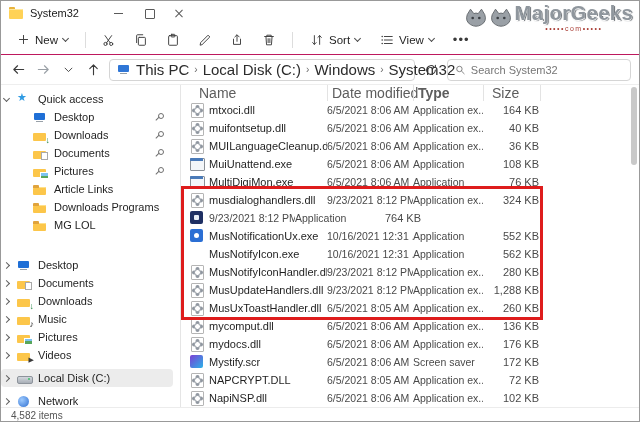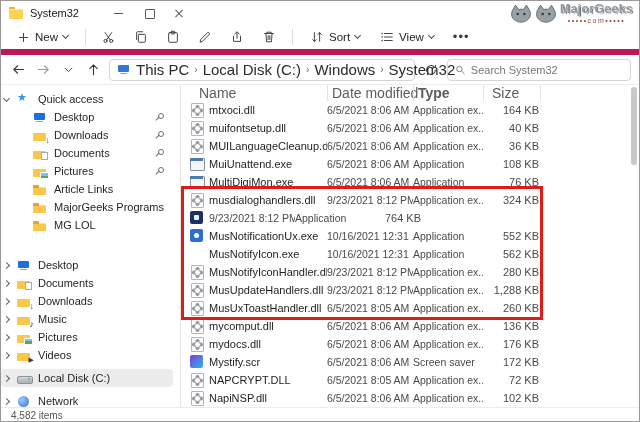--- a/index.html
+++ b/index.html
@@ -20,26 +20,26 @@
   .wc { width:16px; height:16px; position:relative; display:inline-block; cursor:default; }
   .wc-min::before { content:""; position:absolute; left:3px; top:8px; width:9px; height:1px; background:#5a5a5a; }
   .wc-max::before { content:""; position:absolute; left:4px; top:4px; width:8px; height:8px; border:1px solid #5a5a5a; border-radius:1px; }
   .wc-close::before, .wc-close::after { content:""; position:absolute; left:3px; top:7.5px; width:10px; height:1px; background:#5a5a5a; }
   .wc-close::before { transform:rotate(45deg); }
   .wc-close::after { transform:rotate(-45deg); }
 
   
   .mg-logo { position:absolute; top:2px; right:6px; display:flex; align-items:center; gap:3px; z-index:60; }
   .mg-text { display:flex; flex-direction:column; align-items:center; line-height:1; }
-  .mg-name { font-size:12px; font-weight:bold; letter-spacing:0.5px; color:#8f969d;
+  .mg-name { font-size:20px; font-weight:bold; letter-spacing:0.5px; color:#8f969d;
     text-shadow: 0 1px 0 #fdfdfd, 1px 1px 1px #565c62; }
   .mg-sub { font-size:7px; letter-spacing:1.5px; color:#a93c34; margin-top:2px; }
 
   
-  .toolbar { height:30px; display:flex; align-items:center; padding:0 10px; gap:8px; border-bottom:6px solid #be185d; }
+  .toolbar { height:30px; display:flex; align-items:center; padding:0 10px; gap:8px; border-bottom:1px solid #be185d; }
   .t-btn { display:flex; align-items:center; gap:5px; padding:3px 6px; border-radius:4px; font-size:11.5px; color:#1f1f1f; cursor:default; }
   .t-ibtn { display:flex; align-items:center; padding:3px 5px; border-radius:4px; cursor:default; }
   .t-sep { width:1px; height:16px; background:#ddd; margin:0 3px; }
   .ti { display:block; }
   .chev-down { width:5px; height:5px; border-right:1.2px solid #4a4a4a; border-bottom:1.2px solid #4a4a4a; transform:rotate(45deg); margin-top:-3px; }
   .dots { font-size:13px; letter-spacing:1px; color:#3a3a3a; line-height:8px; }
 
   
   .addressbar { height:30px; display:flex; align-items:center; padding:0 8px; gap:7px; border-bottom:1px solid #eee; }
   .nav-btn { width:18px; height:18px; display:flex; align-items:center; justify-content:center; flex:none; cursor:default; }
@@ -314,21 +314,21 @@
         <span class="sic" data-sicon="pictures"></span>
         <span class="slabel">Pictures</span>
         <span class="pin"></span>
       </div>
       <div class="side-item child">
         <span class="sic" data-sicon="folder"></span>
         <span class="slabel">Article Links</span>
       </div>
       <div class="side-item child">
         <span class="sic" data-sicon="folder"></span>
-        <span class="slabel">MajorGeeks Programs</span>
+        <span class="slabel">Downloads Programs</span>
       </div>
       <div class="side-item child">
         <span class="sic" data-sicon="folder"></span>
         <span class="slabel">MG LOL</span>
       </div>
 
       <div class="spacer-lg"></div>
 
       <div class="side-item">
         <span class="chev"></span>

